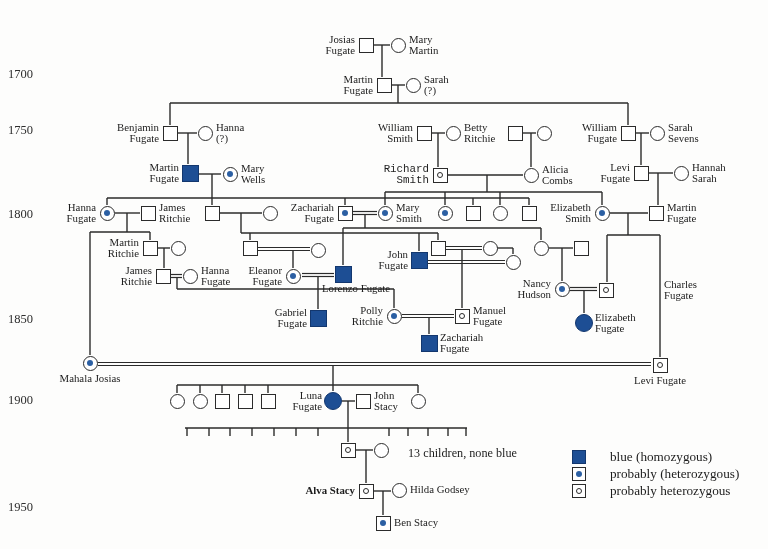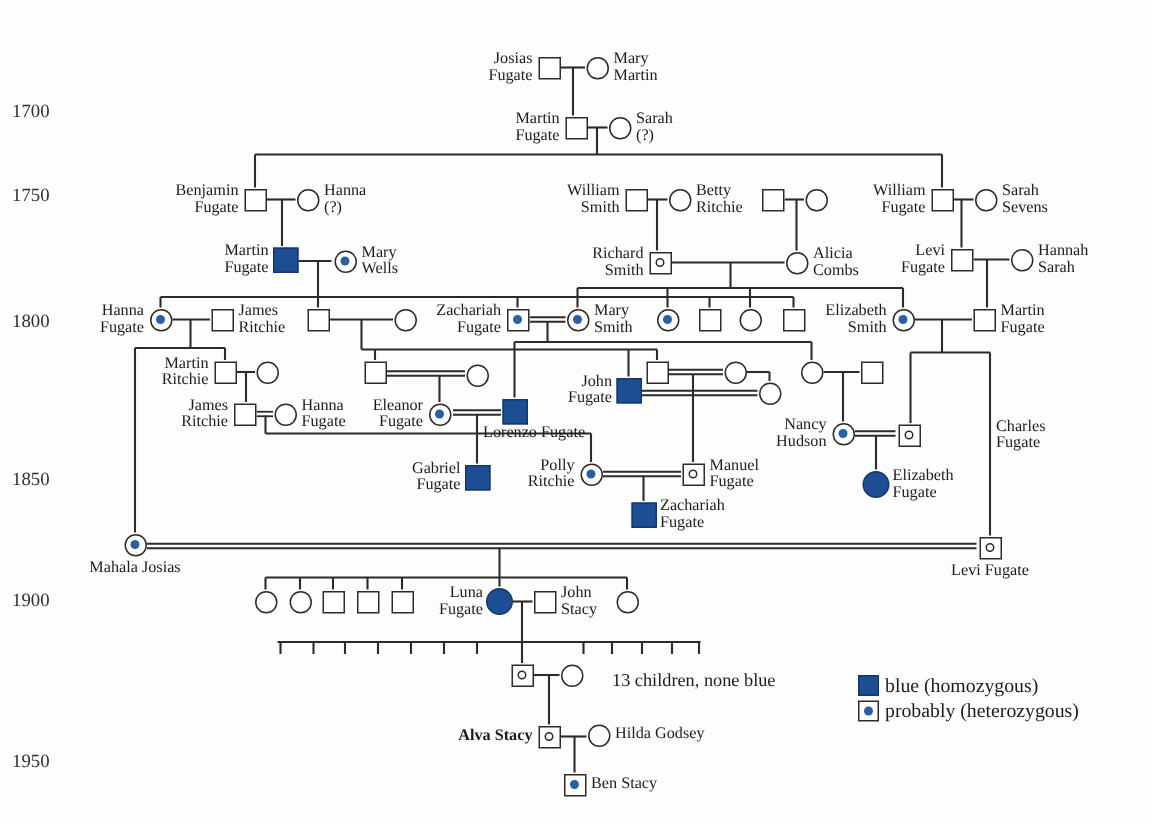--- a/index.html
+++ b/index.html
@@ -21,21 +21,21 @@
     position:absolute;font-size:10.8px;line-height:10.6px;color:#1c1c1c;
     white-space:pre-line;
   }
   .plabel.side-left{text-align:right;}
   .plabel.side-below{text-align:center;}
   .year{position:absolute;left:8px;font-size:12.5px;color:#2e2e2e;}
   .legend-row{position:absolute;display:flex;align-items:center;}
   .legend-swatch{
     position:static;width:14px;height:14px;flex:0 0 auto;
   }
-  .legend-label{font-size:13.2px;color:#1c1c1c;margin-left:4px;}
+  .legend-label{font-size:13.2px;color:#1c1c1c;margin-left:24px;}
   .note{position:absolute;font-size:12.2px;color:#1c1c1c;}
 </style>
 </head>
 <body>
 
 <div id="stage">
 
   <svg id="edges" width="768" height="549">
       <line x1="374" y1="45" x2="390" y2="45" stroke="#2b2b2b" stroke-width="1.4"></line>
       <line x1="382" y1="45" x2="382" y2="77" stroke="#2b2b2b" stroke-width="1.4"></line>
@@ -163,20 +163,26 @@
   <div class="legend-row" style="left:572px;top:449px">
     <span class="sym legend-swatch st-blue"></span>
     <span class="legend-label">blue (homozygous)</span>
   </div>
   <div class="legend-row" style="left:572px;top:466px">
     <span class="sym legend-swatch st-carrier">
         <span class="dot"></span>
       </span>
     <span class="legend-label">probably (heterozygous)</span>
   </div>
+  <div class="legend-row" style="left:572px;top:483px">
+    <span class="sym legend-swatch st-probable">
+        <span class="dot"></span>
+      </span>
+    <span class="legend-label">probably heterozygous</span>
+  </div>
 
 <div class="sym shape-square st-normal" style="left: 358.5px; top: 37.5px; width: 15px; height: 15px;"></div>
     <div class="plabel side-left" style="right: 413px; top: 34px;">Josias
 Fugate</div>
     <div class="sym shape-circle st-normal" style="left: 390.5px; top: 37.5px; width: 15px; height: 15px;"></div>
     <div class="plabel side-right" style="left: 409px; top: 34px;">Mary
 Martin</div>
     <div class="sym shape-square st-normal" style="left: 376.5px; top: 77.5px; width: 15px; height: 15px;"></div>
     <div class="plabel side-left" style="right: 395px; top: 74px;">Martin
 Fugate</div>
@@ -207,21 +213,21 @@
     <div class="plabel side-left" style="right: 589px; top: 162px;">Martin
 Fugate</div>
     <div class="sym shape-circle st-carrier" style="left: 222.5px; top: 166.5px; width: 15px; height: 15px;">
       <span class="dot"></span>
     </div>
     <div class="plabel side-right" style="left: 241px; top: 163px;">Mary
 Wells</div>
     <div class="sym shape-square st-probable" style="left: 432.5px; top: 167.5px; width: 15px; height: 15px;">
       <span class="dot"></span>
     </div>
-    <div class="plabel side-left" style="right: 339px; top: 164px;">Richard
+    <div class="plabel side-left" style="right: 339px; top: 164px; font-family: Liberation Mono, monospace;">Richard
 Smith</div>
     <div class="sym shape-circle st-normal" style="left: 523.5px; top: 167.5px; width: 15px; height: 15px;"></div>
     <div class="plabel side-right" style="left: 542px; top: 164px;">Alicia
 Combs</div>
     <div class="sym shape-square st-normal" style="left: 633.5px; top: 165.5px; width: 15px; height: 15px;"></div>
     <div class="plabel side-left" style="right: 138px; top: 162px;">Levi
 Fugate</div>
     <div class="sym shape-circle st-normal" style="left: 673.5px; top: 165.5px; width: 15px; height: 15px;"></div>
     <div class="plabel side-right" style="left: 692px; top: 162px;">Hannah
 Sarah</div>

